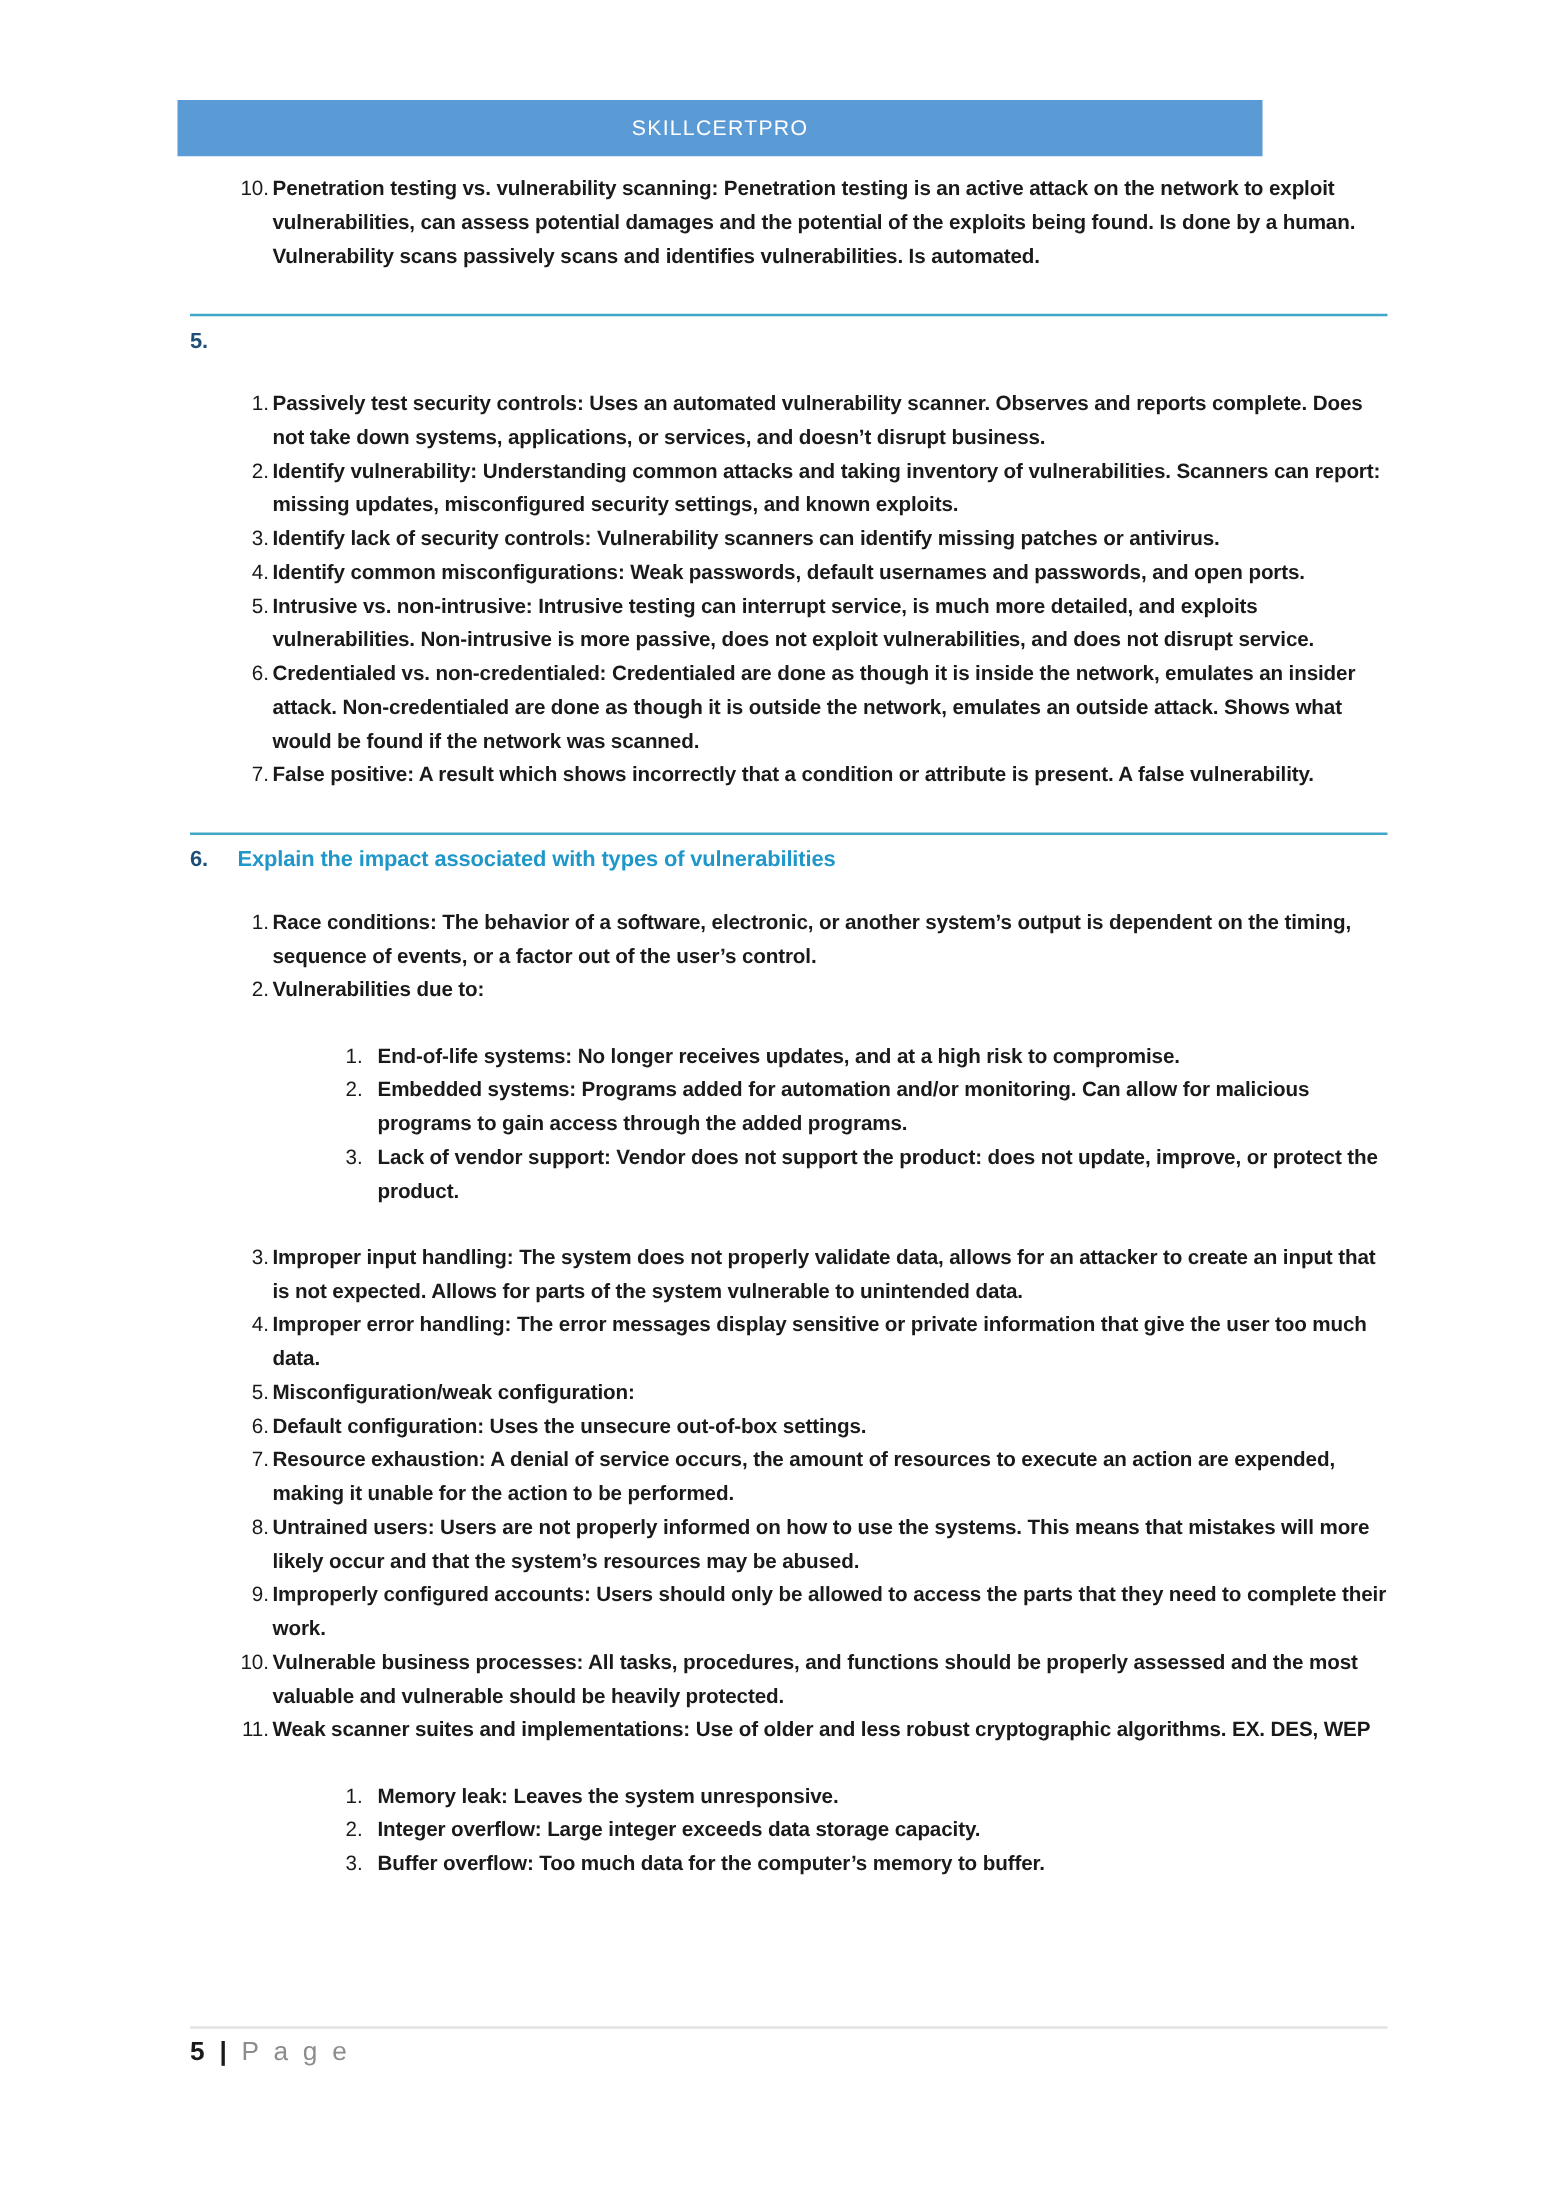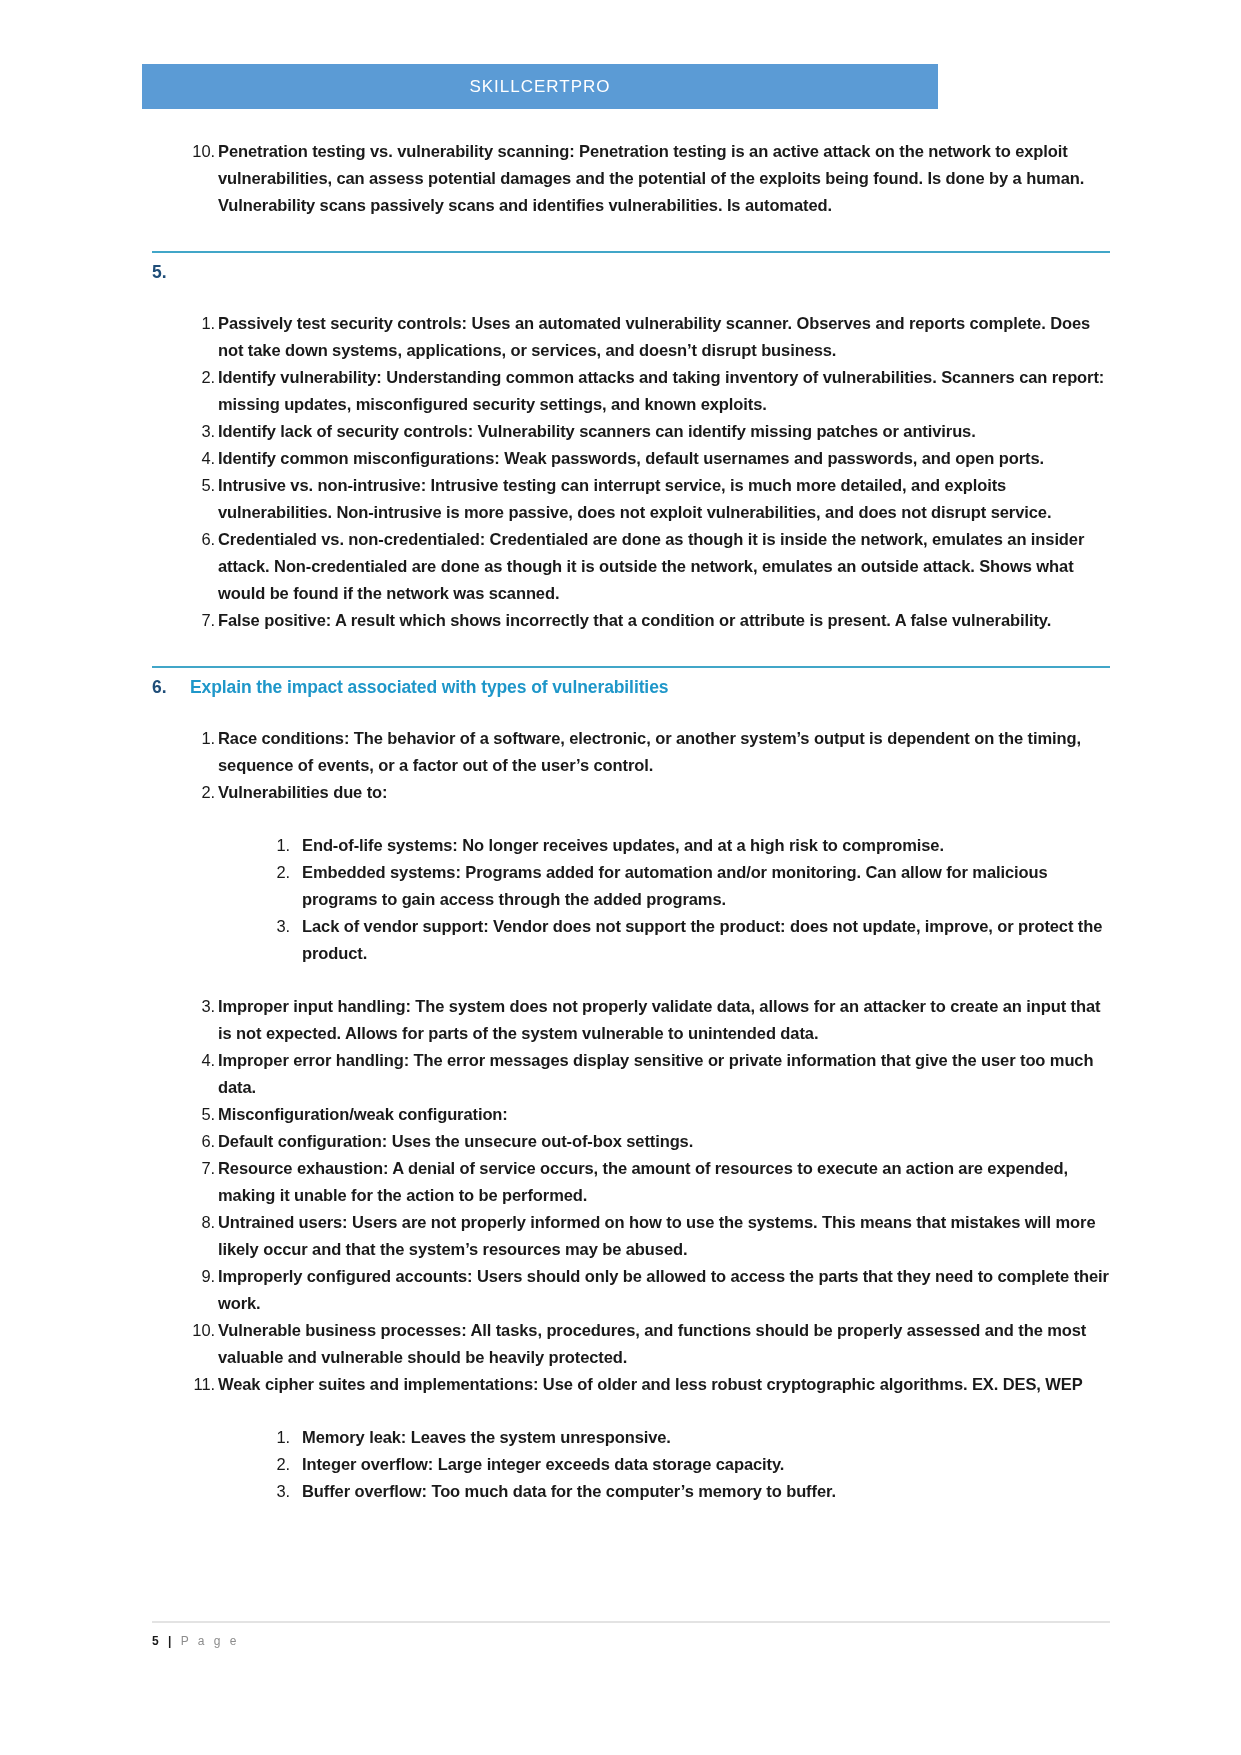--- a/index.html
+++ b/index.html
@@ -1,33 +1,33 @@
 <!DOCTYPE html>
 <html><head>
 <meta charset="utf-8">
 <style>
   html,body{margin:0;padding:0;background:#ffffff;}
   .page{position:relative;width:1241px;height:1755px;background:#ffffff;overflow:hidden;
         font-family:"Liberation Sans", sans-serif;color:#1a1a1a;}
-  .header-bar{position:absolute;left:142px;top:64px;width:796px;height:45px;background:#5B9BD5;
+  .header-bar{position:absolute;left:142px;top:80px;width:868px;height:45px;background:#5B9BD5;
         display:flex;align-items:center;justify-content:center;}
   .header-title{color:#ffffff;font-size:17px;letter-spacing:1px;}
   .content{position:absolute;left:152px;top:138px;width:958px;font-size:16.5px;line-height:27px;letter-spacing:-0.1px;}
   .list{padding-left:33px;}
   .li{display:flex;}
   .num{flex:0 0 30px;text-align:right;margin-right:3px;}
   .txt{flex:1;font-weight:bold;}
   .sub-list{padding-left:110px;margin:26px 0;}
   .sub-list .num{flex:0 0 28px;margin-right:12px;}
   .section-rule{border:0;border-top:2px solid #41A6C8;margin:32px 0 6px 0;}
   .section-head{display:flex;font-weight:bold;font-size:17.5px;margin:2px 0 24px 0;}
   .section-num{flex:0 0 38px;color:#1F4E79;}
   .section-title{color:#1F97C9;}
   .footer-line{position:absolute;left:152px;top:1621px;width:958px;border-top:2px solid #E3E3E3;}
-  .footer-text{position:absolute;left:152px;top:1628px;font-size:12px;line-height:27px;}
+  .footer-text{position:absolute;left:152px;top:1628px;font-size:21px;line-height:27px;}
   .footer-pagenum{font-weight:bold;color:#1a1a1a;}
   .footer-sep{color:#1a1a1a;margin:0 6px;font-weight:bold;}
   .footer-label{color:#8C8C8C;letter-spacing:3px;}
 </style>
 </head>
 <body>
 
 <div class="page">
 
   <div class="header-bar">
@@ -139,21 +139,21 @@
       <div class="li">
         <span class="num">9.</span>
         <span class="txt">Improperly configured accounts: Users should only be allowed to access the parts that they need to complete their work.</span>
       </div>
       <div class="li">
         <span class="num">10.</span>
         <span class="txt">Vulnerable business processes: All tasks, procedures, and functions should be properly assessed and the most valuable and vulnerable should be heavily protected.</span>
       </div>
       <div class="li">
         <span class="num">11.</span>
-        <span class="txt">Weak cipher suites and implementations: Use of older and less robust cryptographic algorithms. EX. DES, WEP</span>
+        <span class="txt">Weak scanner suites and implementations: Use of older and less robust cryptographic algorithms. EX. DES, WEP</span>
       </div>
     </div>
 
     <div class="sub-list">
       <div class="li">
         <span class="num">1.</span>
         <span class="txt">Memory leak: Leaves the system unresponsive.</span>
       </div>
       <div class="li">
         <span class="num">2.</span>

